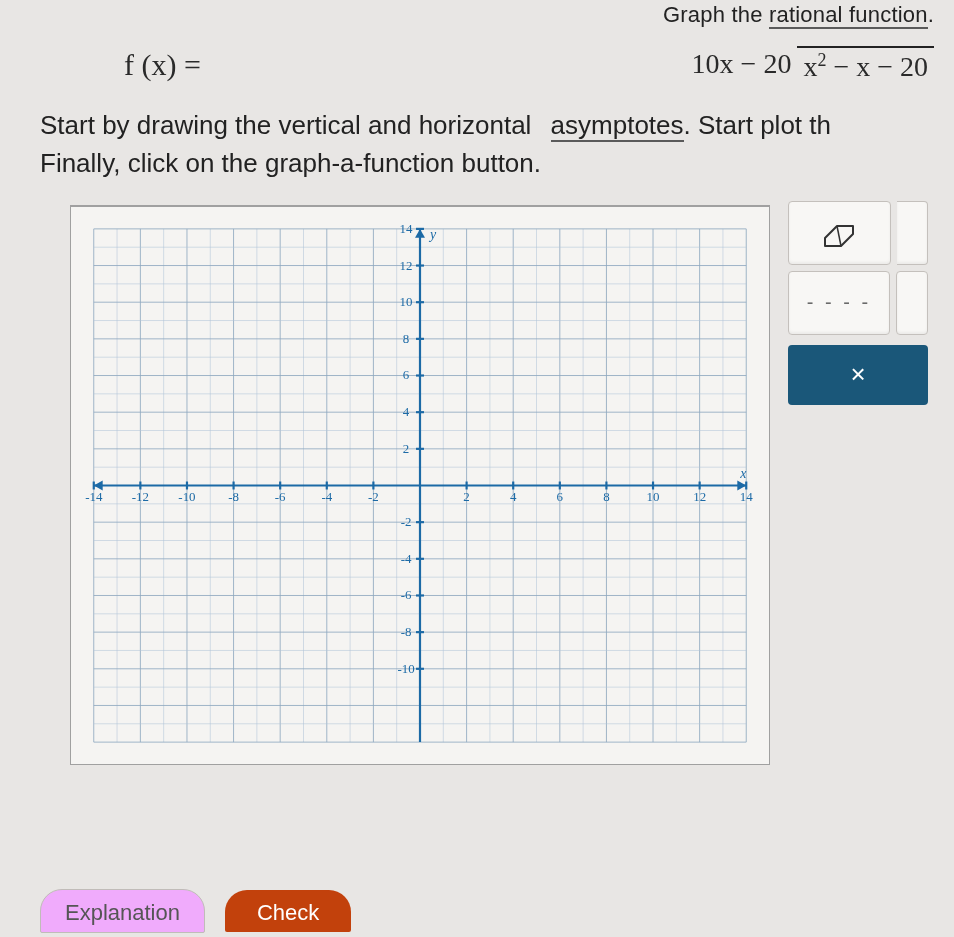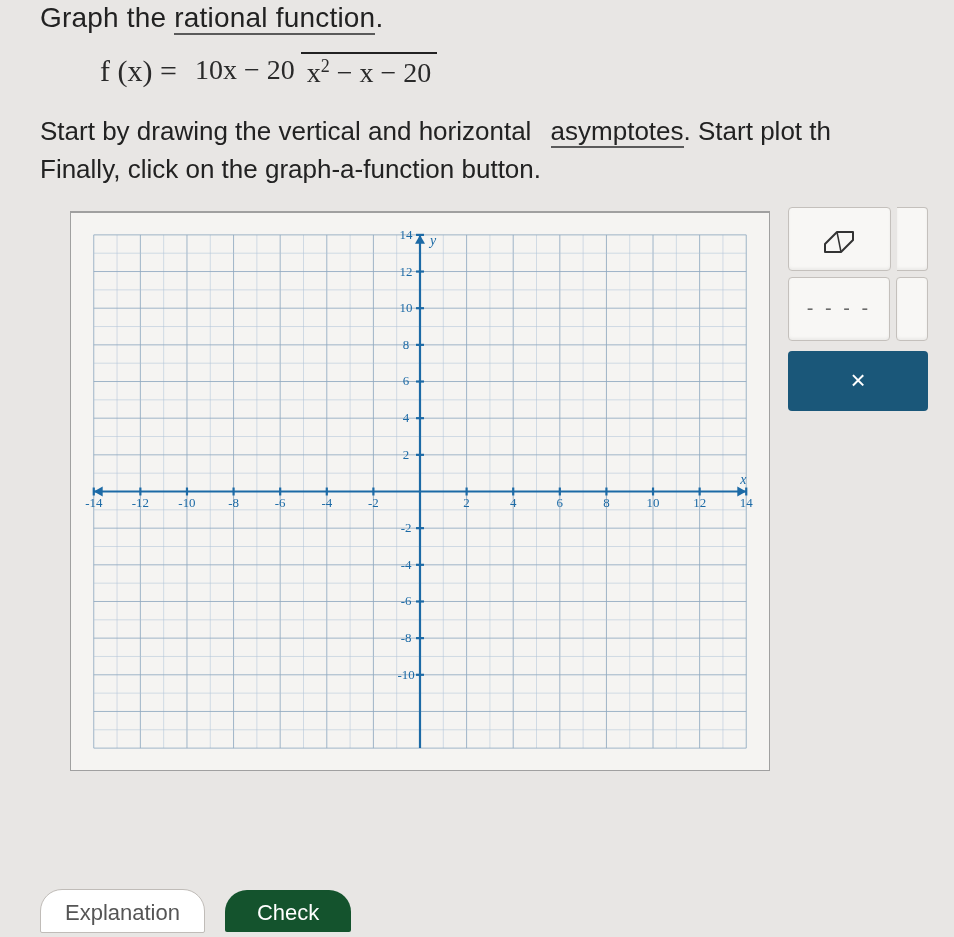--- a/index.html
+++ b/index.html
@@ -7,38 +7,39 @@
   font-family: Arial, Helvetica, sans-serif;
   background: #e8e6e4;
   width: 954px;
   height: 937px;
   overflow: hidden;
   position: relative;
   color: #2a2a2a;
 }
 .content { padding: 0 20px 0 40px; }
 .title {
-  font-size: 28px;
+  font-size: 22px;
   color: #222;
   margin-bottom: 18px;
   margin-top: 2px;
   letter-spacing: 0.2px;
+  text-align: right;
 }
 .title .underlined {
   border-bottom: 2px solid #5a5a5a;
   color: #222;
 }
 .formula {
   font-family: 'Times New Roman', serif;
   font-size: 30px;
-  margin-left: 60px;
+  margin-left: 84px;
   margin-bottom: 24px;
   display: flex;
   align-items: center;
-  gap: 12px;
+  justify-content: space-between;
 }
 .frac {
   display: inline-flex;
   flex-direction: row;
   align-items: center;
   font-size: 28px;
 }
 .frac .num { padding: 0 6px 2px; }
 .frac .den { border-top: 2px solid #222; padding: 2px 6px 0; }
 .sup { font-size: 18px; vertical-align: super; }
@@ -127,30 +128,30 @@
   left: 40px;
   bottom: 4px;
   display: flex;
   gap: 20px;
   align-items: center;
 }
 .explanation-btn {
   padding: 10px 24px 6px;
   border: 1px solid #c0bcb8;
   border-radius: 22px 22px 2px 2px;
-  background: #ffffff;
+  background: #f0abfc;
   font-size: 22px;
   color: #555;
   cursor: pointer;
 }
 .check-btn {
   padding: 10px 32px 6px;
   border: none;
   border-radius: 22px 22px 2px 2px;
-  background: #14532d;
+  background: #c2410c;
   color: #fff;
   font-size: 22px;
   cursor: pointer;
 }
 .slider-cap {
   position: absolute;
   left: 70px;
   top: 308px;
   width: 60px;
   height: 14px;

